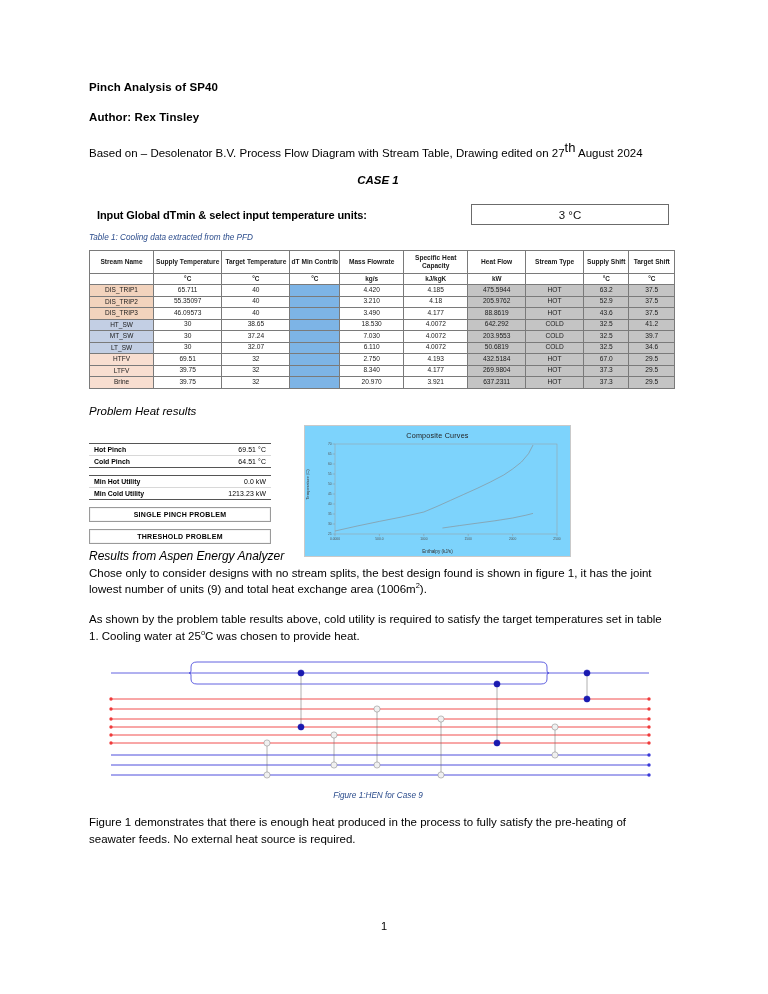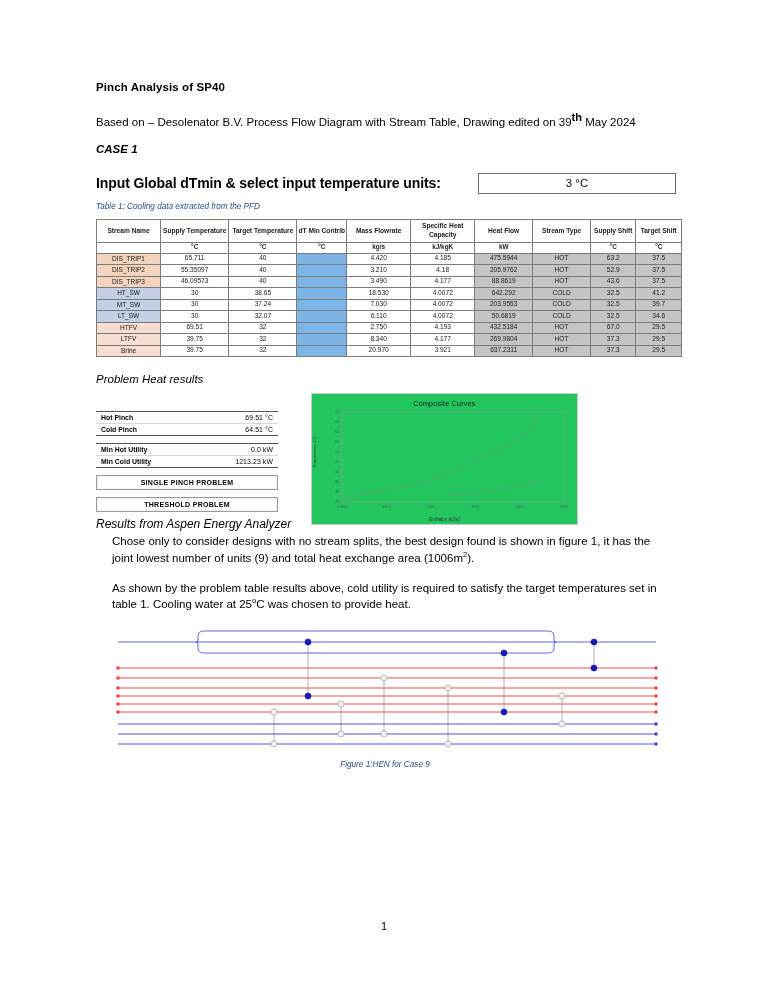--- a/index.html
+++ b/index.html
@@ -17,21 +17,21 @@
   }
   .page {
     position: absolute;
     left: 0; top: 0;
     width: 768px;
     height: 994px;
     background: #fff;
   }
   .content {
     position: absolute;
-    left: 96px;
+    left: 89px;
     top: 80px;
     width: 578px;
   }
   .h-title {
     font-size: 11.5px;
     font-weight: bold;
     line-height: 1.35;
     margin: 0 0 14px 0;
     letter-spacing: 0.1px;
   }
@@ -45,35 +45,37 @@
   .p-based {
     font-size: 11.5px;
     line-height: 1.42;
     margin: 0 0 13px 0;
   }
   .case-label {
     font-size: 11.5px;
     font-weight: bold;
     font-style: italic;
     margin: 0 0 18px 0;
-  }
-  sup.ord { font-size: 11px; vertical-align: super; font-weight: bold; }
+    text-align: center;
+  }
+  sup.ord { font-size: 13px; vertical-align: super; }
 
   
   .dtmin-row {
     display: flex;
     align-items: center;
     margin: 0 0 8px 0;
     width: 580px;
   }
   .dtmin-label {
-    font-size: 14px;
+    font-size: 11px;
     font-weight: bold;
     flex: 0 0 auto;
     letter-spacing: -0.1px;
+    margin-left: 8px;
   }
   .dtmin-box {
     margin-left: auto;
     width: 196px;
     height: 19px;
     border: 1.2px solid #6b6b6b;
     background: #ffffff;
     display: flex;
     align-items: center;
     justify-content: center;
@@ -182,21 +184,21 @@
     box-shadow: 0 0 0 0.5px #ececec inset;
   }
 
   
   .cc-chart {
     position: absolute;
     left: 215px;
     top: 0px;
     width: 265px;
     height: 130px;
-    background: #22c55e;
+    background: #7dd3fc;
     border: 0.8px solid #c9c9c9;
   }
   .cc-title {
     text-align: center;
     font-size: 7.2px;
     color: #222;
     padding-top: 5px;
     letter-spacing: 0.2px;
   }
   .cc-plot { position: absolute; left: 0; top: 0; width: 265px; height: 130px; }
@@ -221,21 +223,21 @@
   .cc-tick { font-size: 3.3px; fill: #555; }
 
   .results-caption {
     font-size: 12px;
     font-style: italic;
     margin: 4px 0 2px 0;
   }
   .body-p {
     font-size: 11.5px;
     line-height: 1.45;
-    margin: 0 0 13px 16px;
+    margin: 0 0 13px 0;
   }
   sup.sq { font-size: 7.5px; vertical-align: super; }
   sup.deg { font-size: 7.5px; vertical-align: super; }
 
   
   .hen-wrap {
     position: relative;
     width: 578px;
     height: 128px;
     margin: 4px 0 4px 0;
@@ -256,22 +258,23 @@
     color: #000;
   }
 </style>
 </head>
 <body>
 
 <div class="page">
   <div class="content">
 
     <div class="h-title">Pinch Analysis of SP40</div>
-
-    <div class="p-based"><span>Based on – Desolenator B.V. Process Flow Diagram with Stream Table, Drawing edited on 39</span><sup class="ord">th</sup><span> May 2024</span></div>
+    <div class="h-author">Author: Rex Tinsley</div>
+
+    <div class="p-based"><span>Based on – Desolenator B.V. Process Flow Diagram with Stream Table, Drawing edited on 27</span><sup class="ord">th</sup><span> August 2024</span></div>
 
     <div class="case-label">CASE 1</div>
 
     <div class="dtmin-row">
       <div class="dtmin-label">Input Global dTmin &amp; select input temperature units:</div>
       <div class="dtmin-box" placeholder="5 °C">3 °C</div>
     </div>
 
     <div class="table-caption">Table 1: Cooling data extracted from the PFD</div>
 
@@ -561,17 +564,18 @@
           <circle cx="178" cy="86" r="3.1" fill="#f0f0f0" stroke="#8a8a8a" stroke-width="0.55"></circle>
           <circle cx="178" cy="118" r="3.1" fill="#f0f0f0" stroke="#8a8a8a" stroke-width="0.55"></circle>
           <line x1="466" y1="70" x2="466" y2="98" stroke="#6f6f6f" stroke-width="0.55"></line>
           <circle cx="466" cy="70" r="3.1" fill="#f0f0f0" stroke="#8a8a8a" stroke-width="0.55"></circle>
           <circle cx="466" cy="98" r="3.1" fill="#f0f0f0" stroke="#8a8a8a" stroke-width="0.55"></circle>
         </svg>
     </div>
 
     <div class="fig-caption">Figure 1:HEN for Case 9</div>
 
+    <div class="body-p">Figure 1 demonstrates that there is enough heat produced in the process to fully satisfy the pre-heating of seawater feeds. No external heat source is required.</div>
 
   </div>
 
   <div class="page-num">1</div>
 </div>
 
 </body></html>

